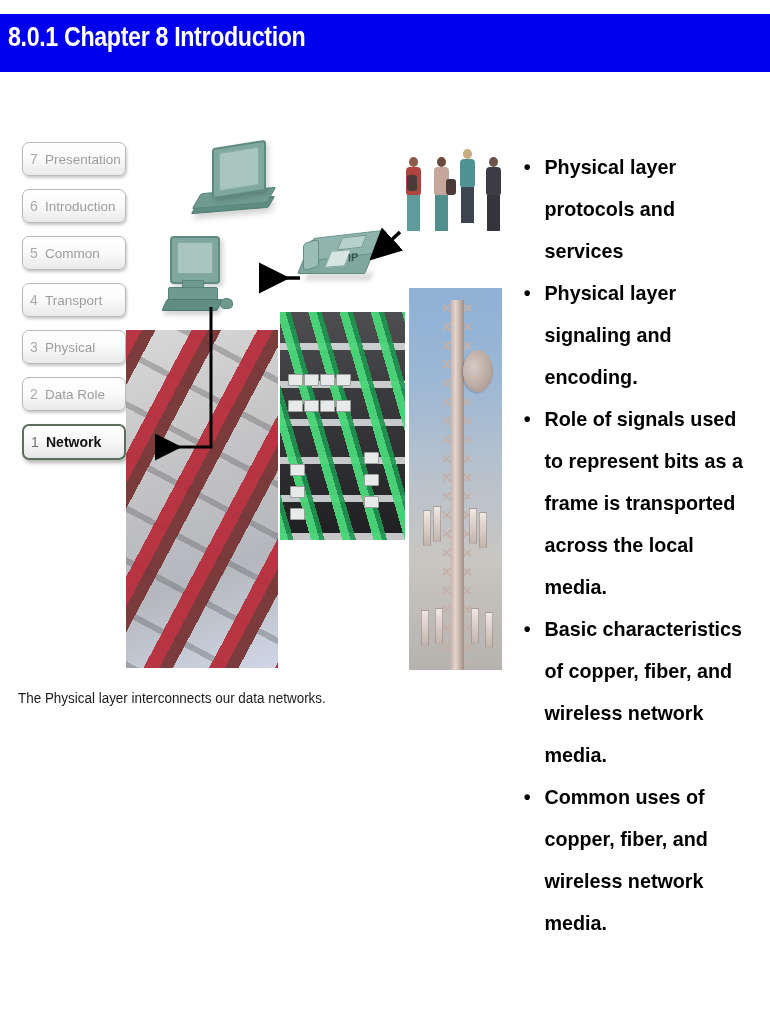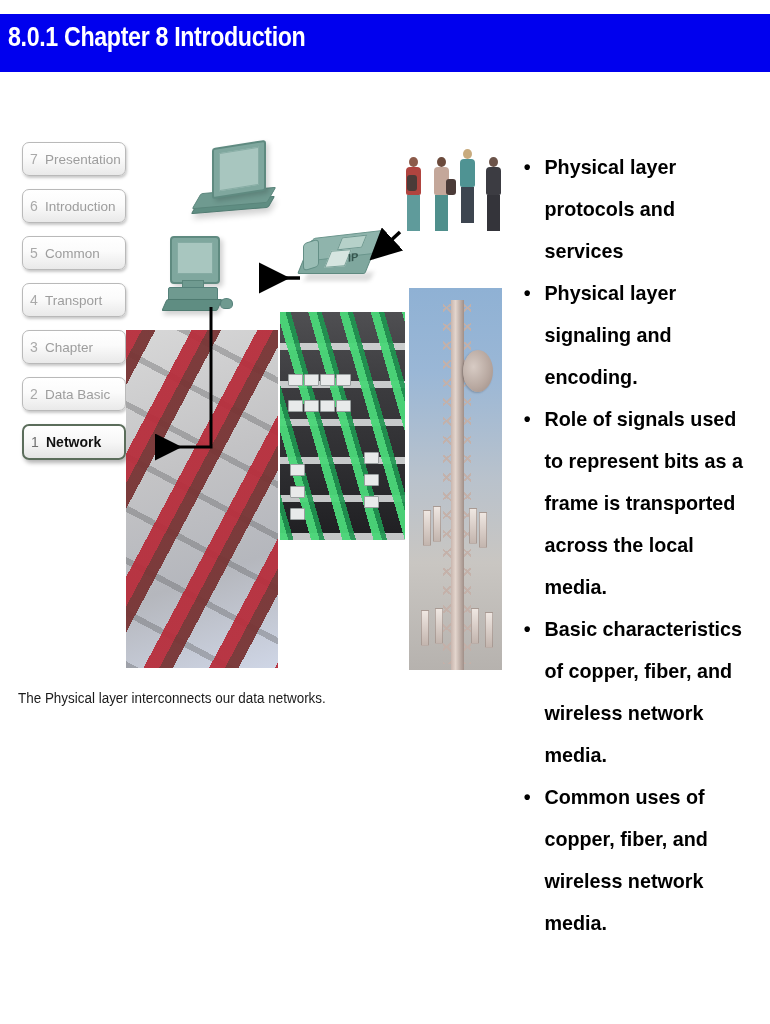--- a/index.html
+++ b/index.html
@@ -305,25 +305,25 @@
   <div class="osi-layer">
     <span class="num">5</span>
     <span class="label">Common</span>
   </div>
   <div class="osi-layer">
     <span class="num">4</span>
     <span class="label">Transport</span>
   </div>
   <div class="osi-layer">
     <span class="num">3</span>
-    <span class="label">Chapter</span>
+    <span class="label">Physical</span>
   </div>
   <div class="osi-layer">
     <span class="num">2</span>
-    <span class="label">Data Basic</span>
+    <span class="label">Data Role</span>
   </div>
   <div class="osi-layer active">
     <span class="num">1</span>
     <span class="label">Network</span>
   </div>
 </div>
 
 <div class="device laptop">
   <div class="base2"></div>
   <div class="base"></div>

